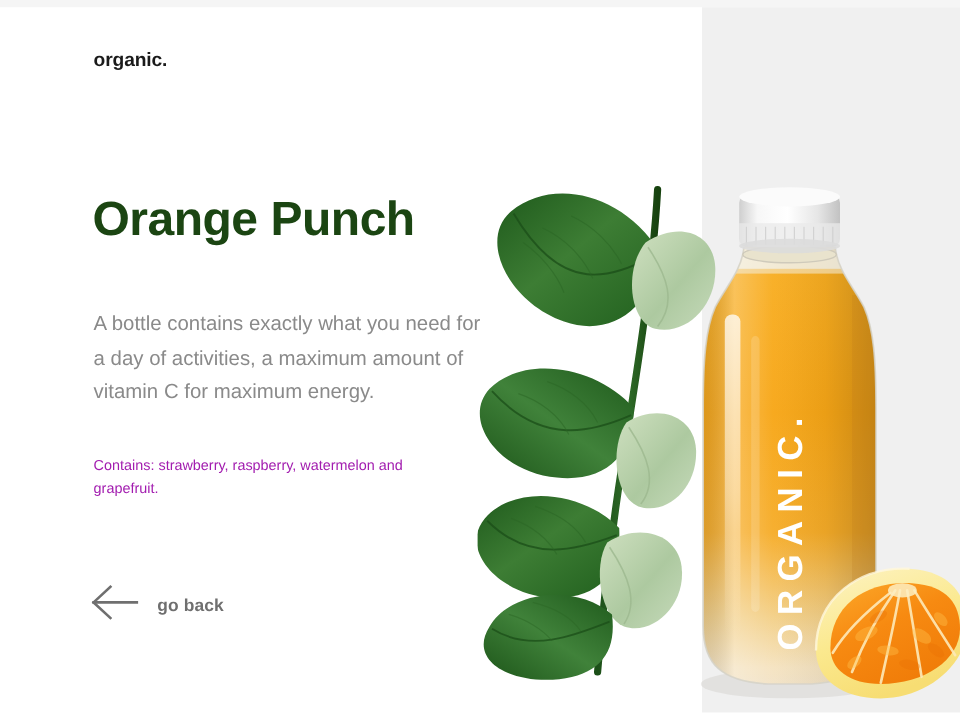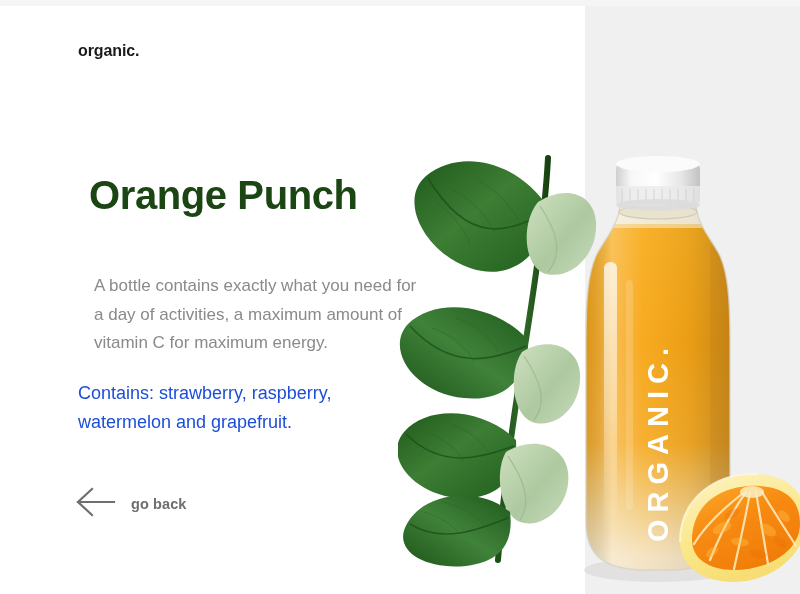--- a/index.html
+++ b/index.html
@@ -43,47 +43,47 @@
     left: 78px; top: 42px;
     font-size: 16px;
     font-weight: 700;
     letter-spacing: -0.1px;
     color: #1a1a1a;
   }
 
   .headline {
     position: absolute;
     left: 77px; top: 160px;
-    margin: 12px;
+    margin: 0;
     font-size: 40px;
     font-weight: 700;
     letter-spacing: -0.4px;
     color: #1b4512;
     line-height: 1.15;
   }
 
   .body-copy {
     position: absolute;
     left: 78px; top: 256px;
     width: 330px;
-    margin: 16px;
+    margin: 0;
     font-size: 17px;
     line-height: 1.68;
     color: #8a8a8a;
     font-weight: 400;
   }
 
   .contains {
     position: absolute;
     left: 78px; top: 379px;
     width: 300px;
     margin: 0;
-    font-size: 18px;
+    font-size: 12px;
     line-height: 1.62;
-    color: #1d4ed8;
+    color: #a21caf;
     font-weight: 400;
   }
 
   
   .go-back {
     position: absolute;
     left: 74px; top: 486px;
     display: flex;
     align-items: center;
     gap: 15px;

